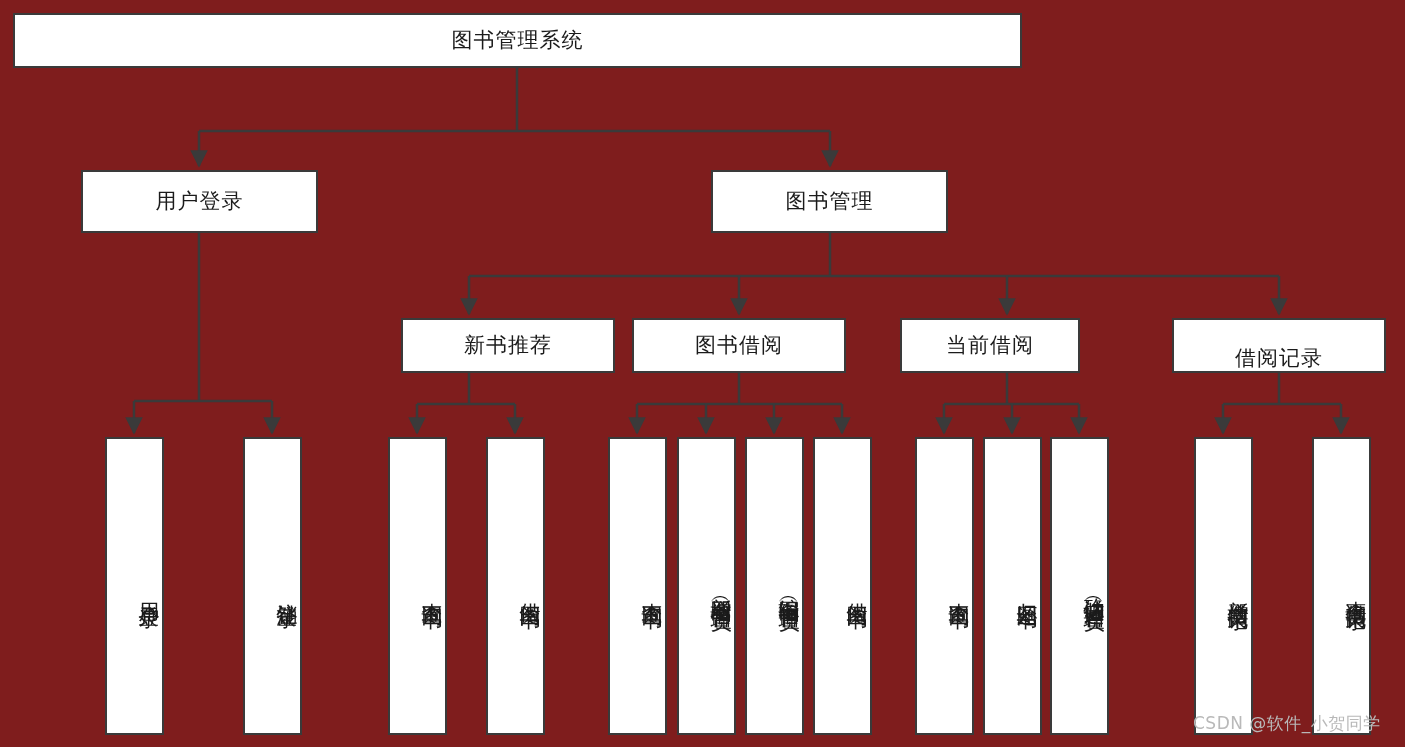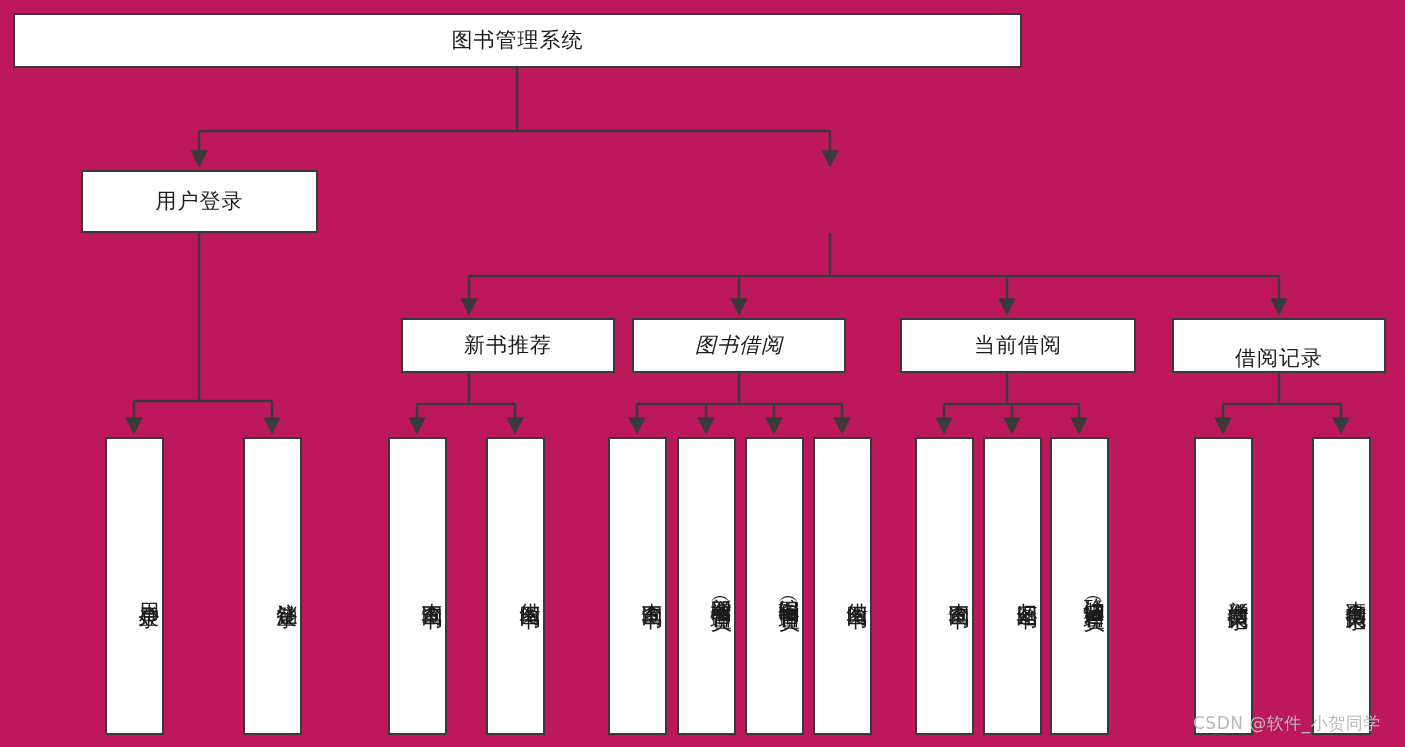--- a/index.html
+++ b/index.html
@@ -8,21 +8,21 @@
     padding: 0;
     background: #ffffff;
   }
   body {
     font-family: "DejaVu Sans", "Liberation Sans", sans-serif;
   }
   #canvas {
     position: relative;
     width: 1405px;
     height: 747px;
-    background: #be185d;
+    background: #7f1d1d;
     overflow: hidden;
   }
   svg.edges {
     position: absolute;
     left: 0;
     top: 0;
     width: 1405px;
     height: 747px;
     pointer-events: none;
   }
@@ -121,28 +121,31 @@
     </g>
   </svg>
 
   <div class="node horiz" style="left:13px; top:13px; width:1009px; height:55px;">
     <span>图书管理系统</span>
   </div>
 
   <div class="node horiz" style="left:81px; top:170px; width:237px; height:63px;">
     <span>用户登录</span>
   </div>
+  <div class="node horiz" style="left:711px; top:170px; width:237px; height:63px;">
+    <span>图书管理</span>
+  </div>
 
   <div class="node horiz" style="left:362px; top:318px; width:214px; height:55px;margin-left:39px;">
     <span>新书推荐</span>
   </div>
-  <div class="node horiz" style="left:632px; top:318px; width:214px; height:55px;font-style:italic;">
+  <div class="node horiz" style="left:632px; top:318px; width:214px; height:55px;">
     <span>图书借阅</span>
   </div>
-  <div class="node horiz" style="left:900px; top:318px; width:236px; height:55px;">
+  <div class="node horiz" style="left:900px; top:318px; width:180px; height:55px;">
     <span>当前借阅</span>
   </div>
   <div class="node horiz" style="left:1172px; top:318px; width:214px; height:55px;align-items:flex-end;">
     <span>借阅记录</span>
   </div>
 
   <div class="node vert" style="left:105px; top:437px; width:59px; height:298px;">
     <span class="vlabel">用户登录</span>
   </div>
   <div class="node vert" style="left:243px; top:437px; width:59px; height:298px;">

